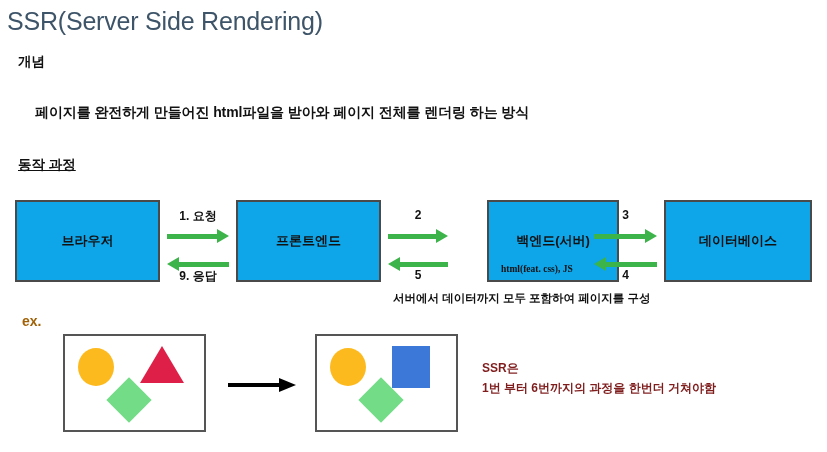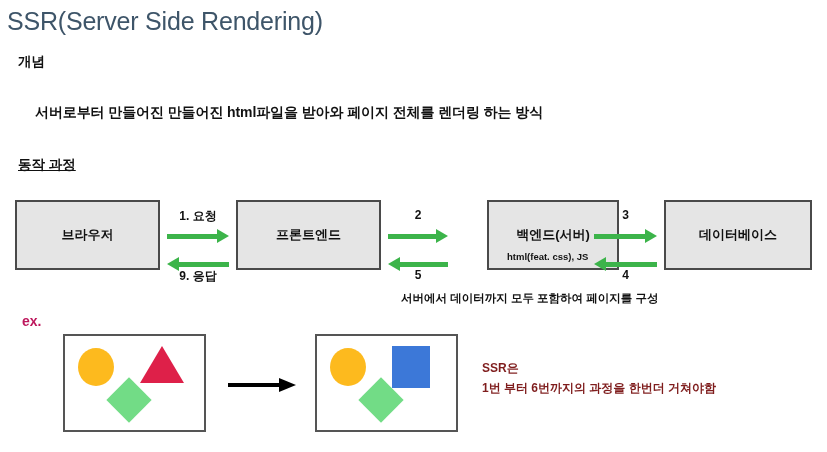--- a/index.html
+++ b/index.html
@@ -54,45 +54,46 @@
   .flow {
     position: absolute;
     left: 0;
     top: 190px;
     width: 827px;
     height: 110px;
   }
   .node-box {
     position: absolute;
     top: 10px;
-    height: 70px;
+    height: 82px;
     border: 2px solid #4a4a4a;
-    background: #e5e5e5;
+    background: #0ea5e9;
     box-sizing: border-box;
   }
   .node-label {
     position: absolute;
     left: 0;
     right: 0;
     top: 50%;
     transform: translateY(-50%);
     text-align: center;
     font-size: 13px;
     font-weight: bold;
     color: #111111;
     white-space: nowrap;
   }
   .node-sublabel {
     position: absolute;
-    left: 18px;
+    left: 12px;
     bottom: 6px;
     font-size: 9.5px;
     font-weight: bold;
     color: #111111;
     white-space: nowrap;
+    font-family: Liberation Serif, serif;
   }
   #node-browser  { left: 15px;  width: 145px; }
   #node-frontend { left: 236px; width: 145px; }
   #node-backend  { left: 455px; width: 132px; margin-left: 32px; }
   #node-database { left: 664px; width: 148px; padding-left: 28px; }
 
   
   .arrow-group {
     position: absolute;
     top: 10px;
@@ -149,31 +150,30 @@
   .label-below { top: 68px; }
 
   .flow-caption {
     position: absolute;
     left: 393px;
     top: 291px;
     font-size: 11.5px;
     font-weight: bold;
     color: #111111;
     white-space: nowrap;
-    margin-left: 8px;
   }
 
   
   .ex-label {
     position: absolute;
     left: 22px;
     top: 313px;
     font-size: 14px;
     font-weight: bold;
-    color: #be185d;
+    color: #a16207;
   }
   .ex-box {
     position: absolute;
     top: 334px;
     width: 143px;
     height: 98px;
     border: 2px solid #555555;
     background: #ffffff;
     box-sizing: border-box;
   }
@@ -240,21 +240,21 @@
   }
   #ex-note-line1 { top: 360px; }
   #ex-note-line2 { top: 380px; }
 </style>
 </head>
 <body>
 
 <div class="slide-title">SSR(Server Side Rendering)</div>
 
 <div class="sec-heading" id="heading-concept">개념</div>
-<div class="concept-text">서버로부터 만들어진 만들어진 html파일을 받아와 페이지 전체를 렌더링 하는 방식</div>
+<div class="concept-text">페이지를 완전하게 만들어진 html파일을 받아와 페이지 전체를 렌더링 하는 방식</div>
 
 <div class="sec-heading" id="heading-process">동작 과정</div>
 
 <div class="flow">
 
   <div class="node-box" id="node-browser">
     <div class="node-label">브라우저</div>
   </div>
 
   <div class="arrow-group" id="arrows-1">

